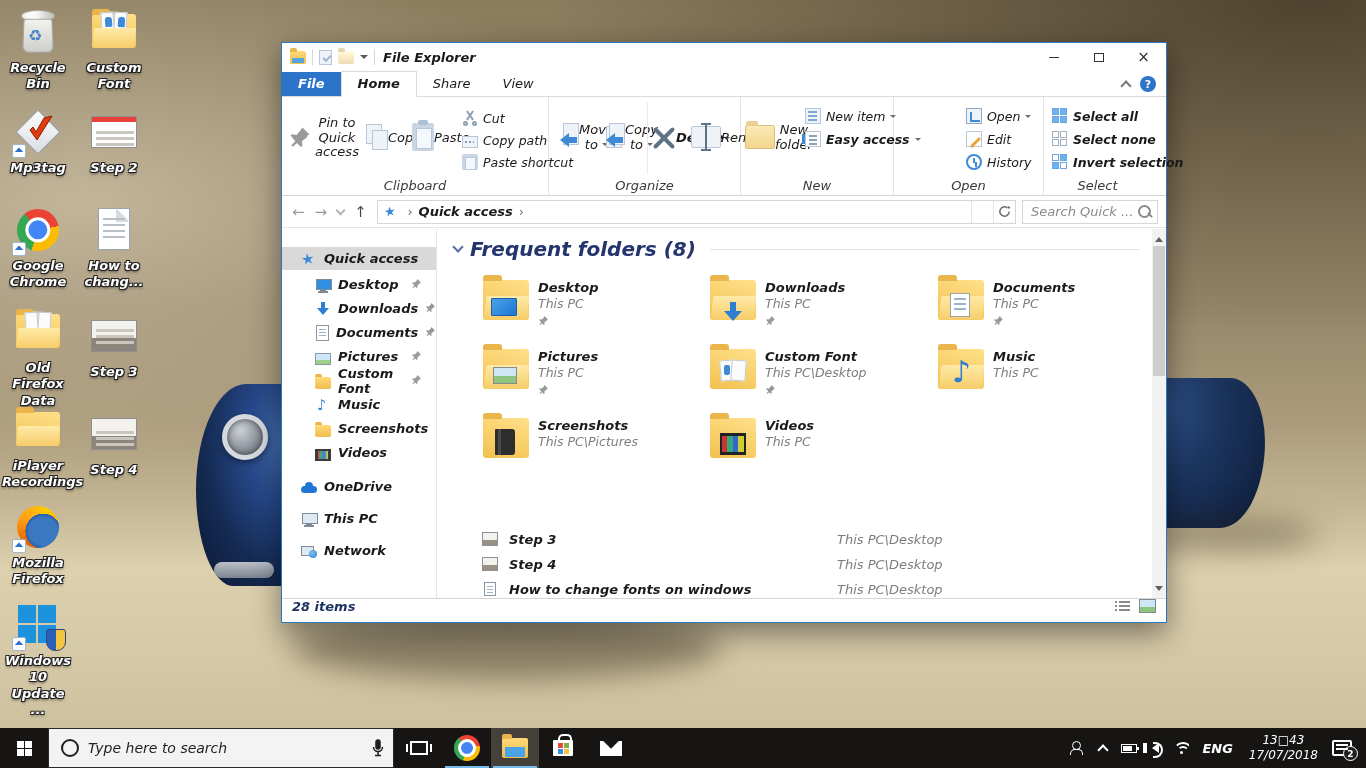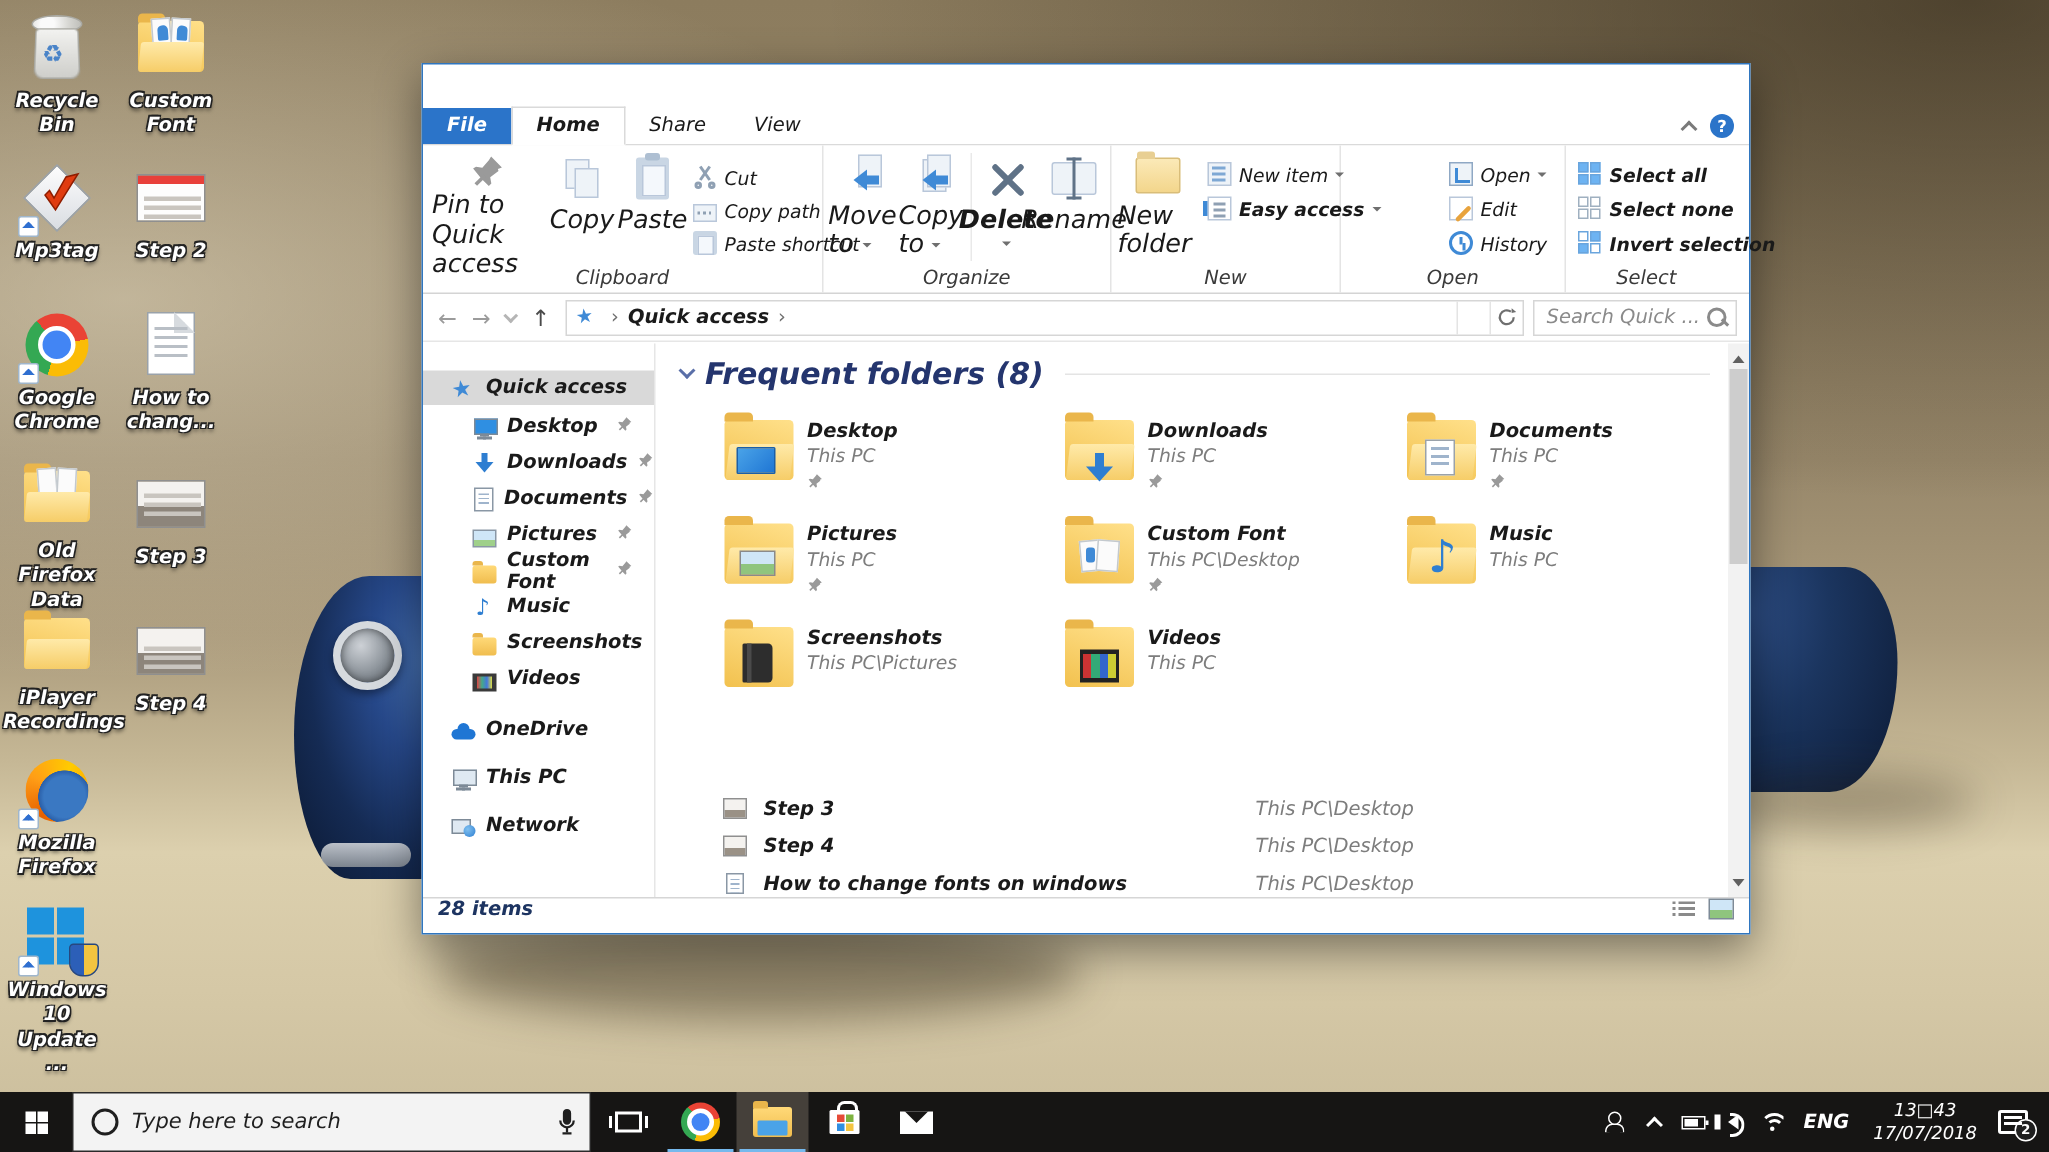--- a/index.html
+++ b/index.html
@@ -94,21 +94,21 @@
   .tab{padding:4px 16px 5px;font-size:13px;position:relative;font-weight:400}
   .tab.file{background:#2b74c9;color:#fff;margin-left:0;font-weight:700}
   .tab.active{background:#fff;border:1px solid #dadada;border-bottom:1px solid #fff;margin-bottom:-1px;z-index:2;font-weight:700}
   .tabs .right{margin-left:auto;display:flex;align-items:center;gap:10px;padding-right:10px;padding-bottom:4px}
   .chev-up{width:8px;height:8px;border-left:2px solid #7a7a7a;border-top:2px solid #7a7a7a;transform:rotate(45deg);margin-top:3px}
   .help{width:16px;height:16px;border-radius:50%;background:#2b74c9;color:#fff;font-size:11px;font-weight:700;display:flex;align-items:center;justify-content:center;font-style:normal}
 
   .ribbon{position:absolute;left:0;top:54px;right:0;height:99px;background:#fff;border-bottom:1px solid #d4d4d4}
   .rgroup{position:absolute;top:0;bottom:0;border-right:1px solid #e4e4e4}
   .glabel{position:absolute;bottom:2px;left:0;right:0;text-align:center;font-size:13px;color:#3a3a3a}
-  .bbtn{position:absolute;top:5px;display:flex;flex-direction:column;align-items:center;text-align:left;font-size:17px;line-height:1.15;height:72px}
+  .bbtn{position:absolute;top:5px;display:flex;align-items:center;text-align:center;font-size:13px;line-height:1.15;height:72px}
   .bbtn .bico{height:34px;display:flex;align-items:center;justify-content:center;margin-bottom:2px}
   .sbtn{position:absolute;display:flex;align-items:center;gap:5px;height:22px;font-size:12.5px;white-space:nowrap}
   .caret{width:0;height:0;border:3.5px solid transparent;border-top-color:#6f6f6f;margin-top:3px;display:inline-block}
   .i-copy{position:relative;width:22px;height:26px}
   .i-copy::before,.i-copy::after{content:"";position:absolute;width:14px;height:18px;background:#eef3f8;border:1px solid #b9c7da}
   .i-copy::before{left:0;top:0}.i-copy::after{left:6px;top:6px}
   .i-paste{position:relative;width:22px;height:28px;background:#c9d6e4;border-radius:2px}
   .i-paste::before{content:"";position:absolute;left:6px;top:-3px;width:10px;height:5px;background:#aebfd2;border-radius:2px}
   .i-paste::after{content:"";position:absolute;left:4px;top:5px;width:14px;height:19px;background:#f4f8fc;border:1px solid #b9c7da}
   .sm{width:16px;height:16px;position:relative;flex:0 0 16px}
@@ -408,20 +408,40 @@
       <i class="sq s3"></i>
       <i class="sq s4"></i>
       <div class="shield"></div>
       <span class="scut"></span>
     </div>
   <div class="lbl">Windows 10 Update ...</div>
 </div>
 
 <div class="win">
 
+  <div class="titlebar">
+    <div class="qat">
+      <span class="mini-fold blue"></span>
+      <span class="sep"></span>
+      <span class="mini-page chk"></span>
+      <span class="mini-fold" style="filter:saturate(.3) brightness(1.15)"></span>
+      <span class="qcaret"></span>
+      <span class="sep"></span>
+    </div>
+    <span class="wtitle">File Explorer</span>
+    <div class="wctrl">
+      <div class="wbtn">
+          <span class="bar"></span>
+        </div>
+      <div class="wbtn">
+          <span class="box"></span>
+        </div>
+      <div class="wbtn close">×</div>
+    </div>
+  </div>
 
   <div class="tabs">
     <div class="tab file">File</div>
     <div class="tab active">Home</div>
     <div class="tab">Share</div>
     <div class="tab">View</div>
     <div class="right">
       <span class="chev-up"></span>
       <span class="help">?</span>
     </div>

